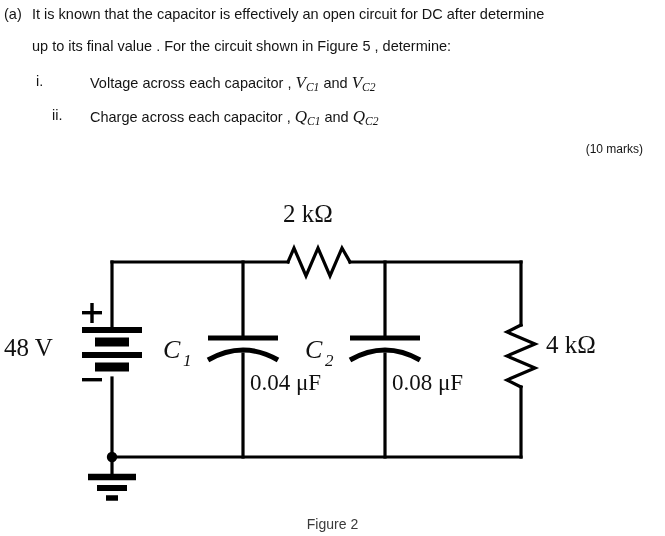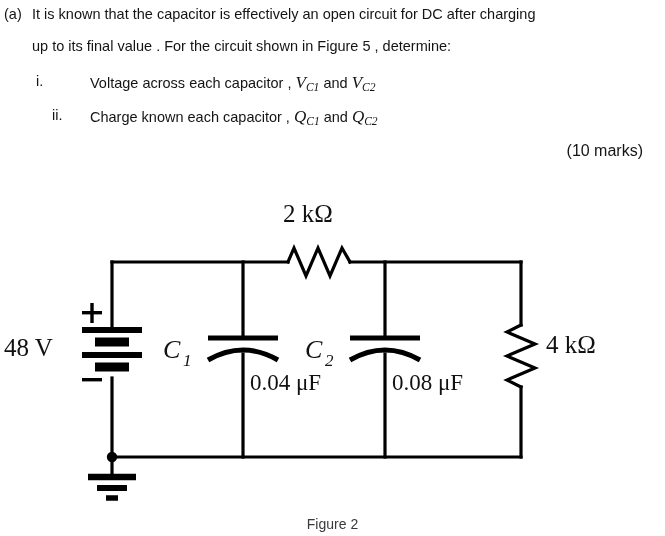--- a/index.html
+++ b/index.html
@@ -36,21 +36,21 @@
 
   .roman-i  { left: 36px; top: 73px; }
   .roman-ii { left: 52px; top: 107px; }
   .item-1   { left: 90px; top: 73px; text-align: right; }
   .item-2   { left: 90px; top: 107px; }
 
   .marks {
     position: absolute;
     right: 22px;
     top: 142px;
-    font-size: 16px;
+    font-size: 12px;
     color: #141414;
     white-space: nowrap;
   }
 
   
   .mv {
     font-family: "Liberation Serif", serif;
     font-style: italic;
     font-size: 17px;
   }
@@ -88,35 +88,35 @@
     font-family: "Liberation Sans", sans-serif;
   }
 </style>
 </head>
 <body>
 
 <div class="qblock">
 
   <div class="qline lbl-a">(a)</div>
 
-  <div class="qline txt-1">It is known that the capacitor is effectively an open circuit for DC after charging</div>
+  <div class="qline txt-1">It is known that the capacitor is effectively an open circuit for DC after determine</div>
 
   <div class="qline txt-2">up to its final value . For the circuit shown in Figure 5 , determine:</div>
 
   <div class="qline roman-i">i.</div>
   <div class="qline item-1">
     <span>Voltage across each capacitor ,</span>
     <span class="mv"><span>V</span><sub>C1</sub></span>
     <span>and</span>
     <span class="mv"><span>V</span><sub>C2</sub></span>
   </div>
 
   <div class="qline roman-ii">ii.</div>
   <div class="qline item-2">
-    <span>Charge known each capacitor ,</span>
+    <span>Charge across each capacitor ,</span>
     <span class="mv"><span>Q</span><sub>C1</sub></span>
     <span>and</span>
     <span class="mv"><span>Q</span><sub>C2</sub></span>
   </div>
 
   <div class="marks">(10 marks)</div>
 </div>
 
 <div class="circuit">
 <svg width="665" height="330" viewBox="0 0 665 330" xmlns="http://www.w3.org/2000/svg">

